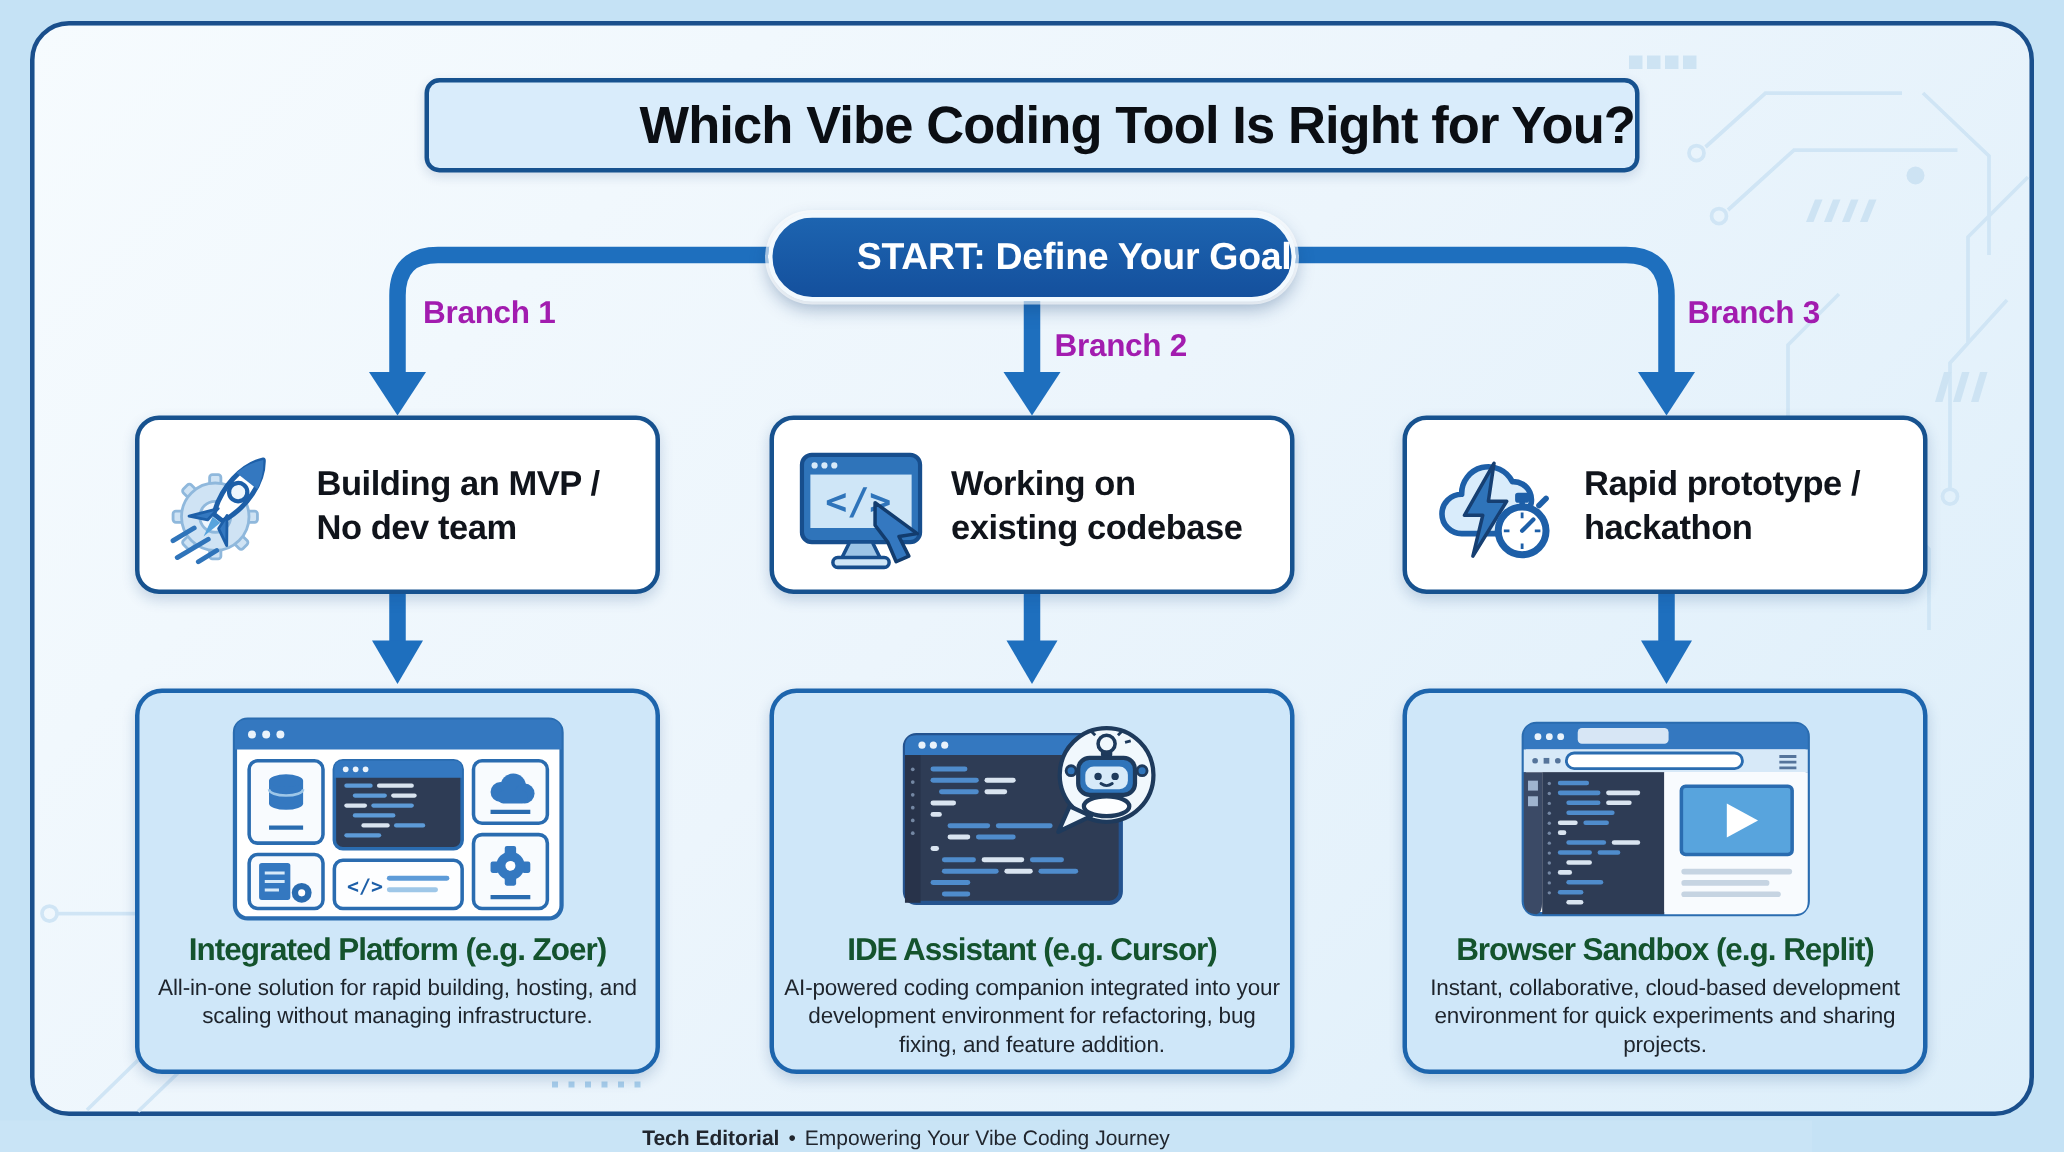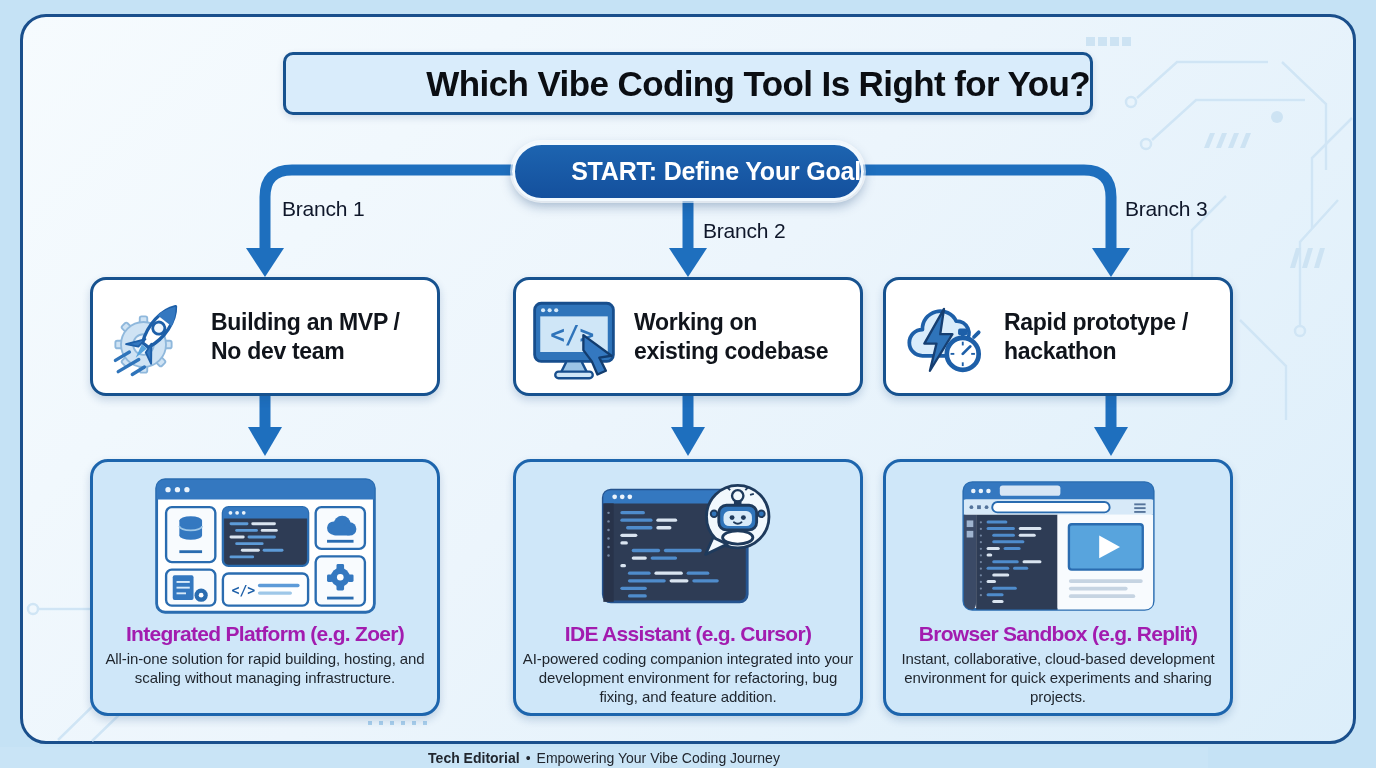--- a/index.html
+++ b/index.html
@@ -23,42 +23,42 @@
     font-weight:bold;font-size:35px;letter-spacing:-0.6px;color:#0b0e13;
     box-shadow:0 3px 7px rgba(23,60,110,.14);
   }
   .start-pill{
     position:absolute;left:512px;top:142px;width:352px;height:59px;box-sizing:border-box;
     border-radius:30px;background:linear-gradient(180deg,#1d64b0 0%,#14509d 100%);
     border:3px solid #f2f9fe;display:flex;align-items:center;justify-content:flex-end;
     color:#ffffff;font-weight:bold;font-size:25px;letter-spacing:-0.2px;
     box-shadow:0 0 0 2px rgba(255,255,255,.6),0 5px 12px rgba(16,60,115,.35);
   }
-  .branch-label{position:absolute;font-weight:normal;font-size:21px;color:#0f172a;letter-spacing:-0.2px}
+  .branch-label{position:absolute;font-weight:bold;font-size:21px;color:#a21caf;letter-spacing:-0.2px}
   .bl1{left:282px;top:197px}
   .bl2{left:703px;top:219px}
   .bl3{left:1125px;top:197px}
   .decision{
     position:absolute;top:277px;width:350px;height:119px;box-sizing:border-box;
     background:#ffffff;border:3px solid #17528f;border-radius:16px;
     display:flex;align-items:center;gap:15px;padding:0 8px 0 13px;
     box-shadow:0 4px 9px rgba(20,70,130,.20);
   }
   .decision .icon{flex:0 0 auto;width:90px;height:90px}
   .decision .txt{font-weight:bold;font-size:23px;line-height:1.22;color:#10141b;letter-spacing:-0.3px}
   .result{
     position:absolute;top:459px;width:350px;height:257px;box-sizing:border-box;
     background:#cfe7f9;border:3px solid #1d65ad;border-radius:18px;
     box-shadow:0 4px 9px rgba(20,70,130,.20);
     display:flex;flex-direction:column;align-items:center;
   }
   .result .illus{margin-top:13px;flex:0 0 auto}
-  .result .rtitle{font-weight:bold;font-size:21px;letter-spacing:-0.7px;color:#a21caf;margin-top:5px;white-space:nowrap}
+  .result .rtitle{font-weight:bold;font-size:21px;letter-spacing:-0.7px;color:#14532d;margin-top:5px;white-space:nowrap}
   .result .rdesc{font-size:15px;line-height:1.27;color:#1e242c;text-align:center;padding:3px 6px 0;letter-spacing:-0.1px}
-  .col1{left:90px}.col2{left:513px}.col3{left:883px}
+  .col1{left:90px}.col2{left:513px}.col3{left:935px}
   .footer{
     position:absolute;left:0;top:747px;width:1208px;height:21px;
     background:#c9e4f6;display:flex;align-items:center;justify-content:center;
     font-size:14px;color:#21262e;gap:6px;
   }
   .footer .brand{font-weight:bold}
 </style>
 </head>
 <body>
 

